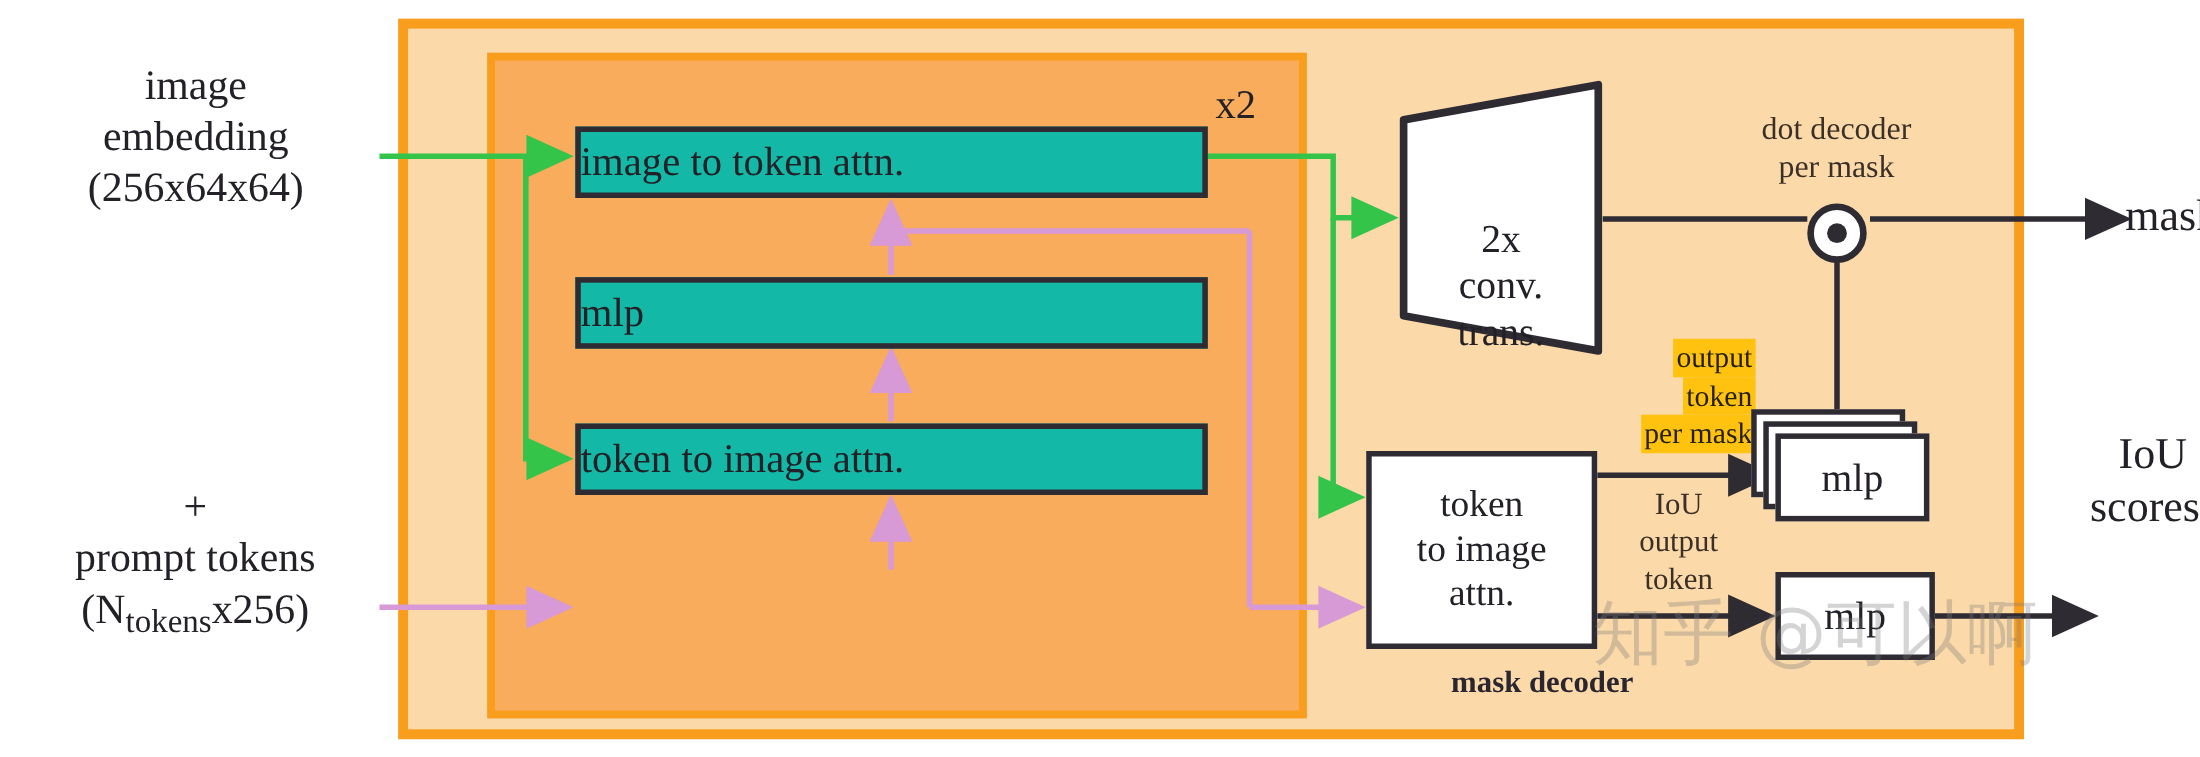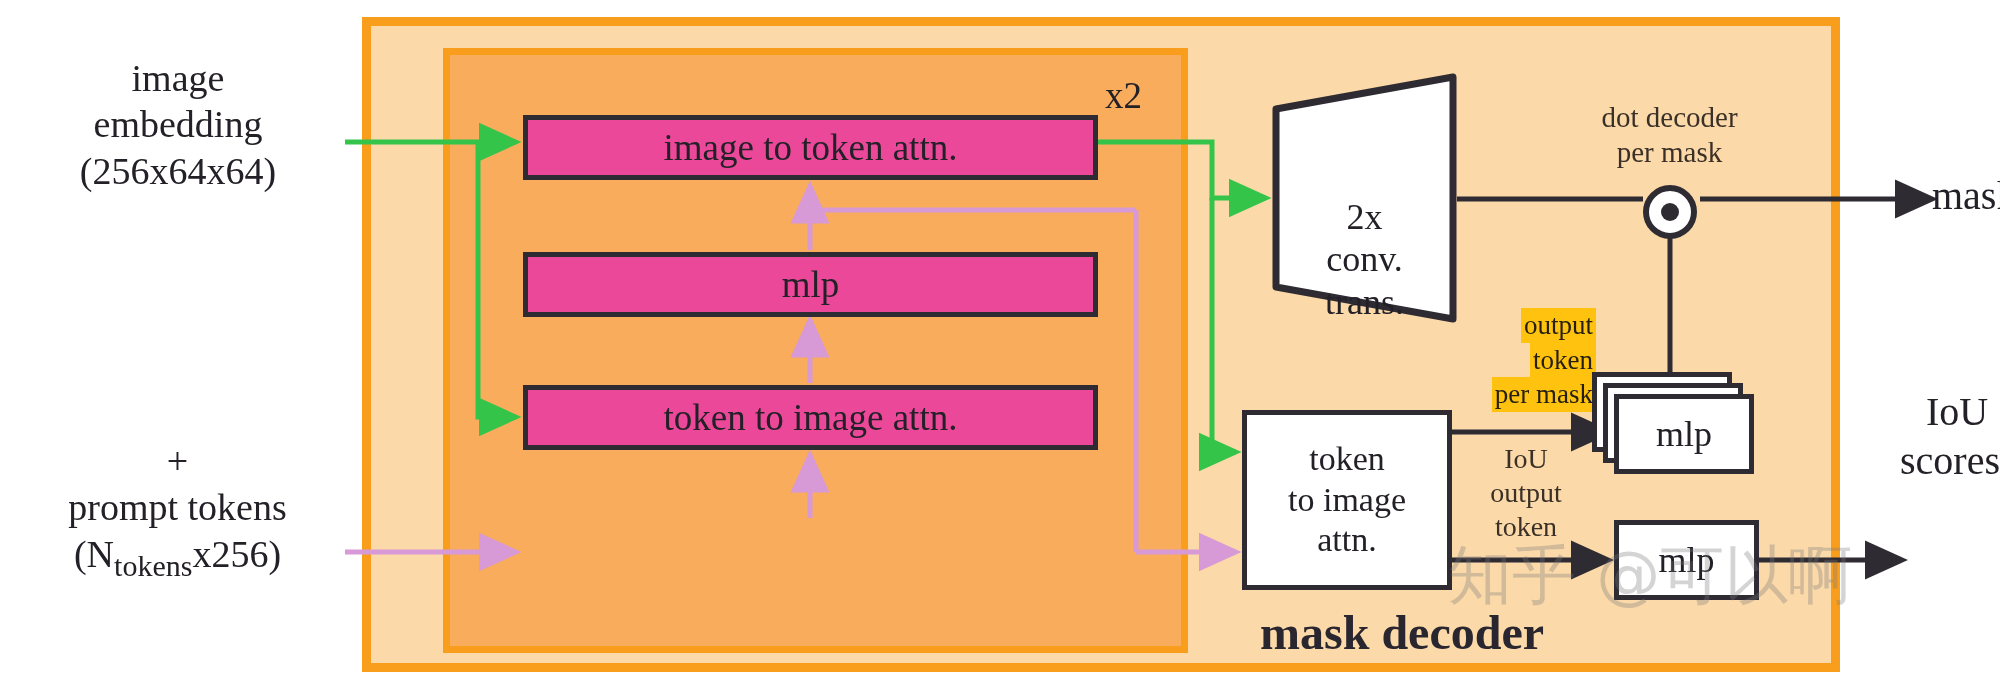--- a/index.html
+++ b/index.html
@@ -12,22 +12,22 @@
   #decoder-panel{position:absolute;left:362px;top:17px;width:1478px;height:655px;
       background:#fbd9a8;border:9px solid #f99d1c;box-sizing:border-box;}
 
   
   #block-panel{position:absolute;left:443px;top:48px;width:745px;height:605px;
       background:#f8ac5c;border:7px solid #f99d1c;box-sizing:border-box;}
 
   .x2{position:absolute;left:1105px;top:62px;font-size:37px;color:#232027;margin-top:12px;}
 
   
-  .abox{position:absolute;background:#ec4899;border:5px solid #2f2b33;
-      box-sizing:border-box;display:flex;align-items:center;justify-content:center;
+  .abox{position:absolute;background:#14b8a6;border:5px solid #2f2b33;
+      box-sizing:border-box;display:flex;align-items:center;justify-content:flex-start;
       font-size:37px;color:#232027;}
   #box-img2tok{left:523px;top:115px;width:575px;height:65px;}
   #box-mlp    {left:523px;top:252px;width:575px;height:65px;}
   #box-tok2img{left:523px;top:385px;width:575px;height:65px;}
   #box-self   {left:523px;top:520px;width:575px;height:65px;}
 
   
   #box-tok2img2{position:absolute;left:1242px;top:410px;width:210px;height:180px;
       background:#fff;border:5px solid #2f2b33;box-sizing:border-box;
       display:flex;align-items:center;justify-content:center;text-align:center;
@@ -194,21 +194,21 @@
     <div class="stack-card c2"></div>
     <div class="stack-card c3">
       <span>mlp</span>
     </div>
   </div>
 
   <div id="mlp-iou">
     <span>mlp</span>
   </div>
 
-  <div class="lbl" id="panel-label" style="left:1222px;top:604px;width:360px;font-size:48px;font-weight:bold;color:#2a2630;">mask decoder</div>
+  <div class="lbl" id="panel-label" style="left:1222px;top:604px;width:360px;font-size:28px;font-weight:bold;color:#2a2630;">mask decoder</div>
 
   <div class="lbl" id="out-masks" style="left:1932px;top:172px;width:120px;font-size:40px;text-align:left;">masks</div>
 
   <div class="lbl" id="out-iou" style="left:1900px;top:388px;width:150px;font-size:40px;text-align:left;">
     <div style="margin-left:26px;">IoU</div>
     <div>scores</div>
   </div>
 
   <div id="wm">知乎 @可以啊</div>
 

